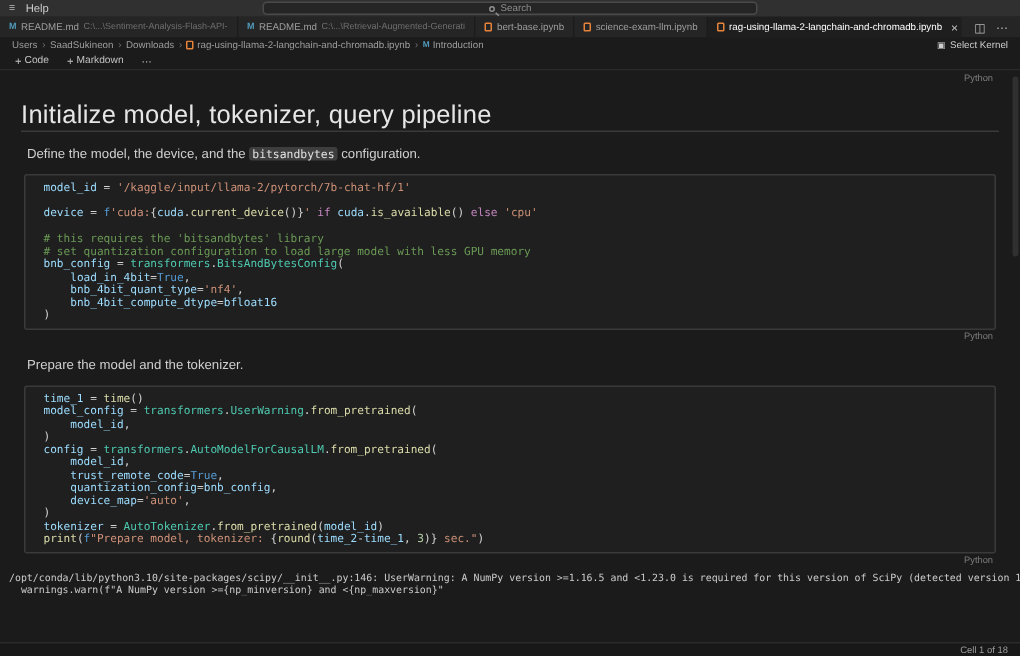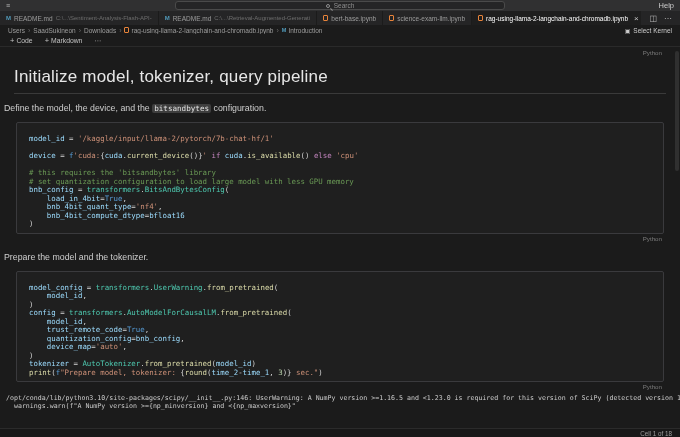--- a/index.html
+++ b/index.html
@@ -2,21 +2,21 @@
 <html><head>
 <meta charset="utf-8">
 <style>
   * { margin:0; padding:0; box-sizing:border-box; }
   html,body { width:680px; height:437px; overflow:hidden; background:#181818;
               font-family:"Liberation Sans", sans-serif; }
   .window { width:680px; height:437px; display:flex; flex-direction:column; background:#1b1b1b; }
 
   
   .titlebar { height:11px; background:#303031; display:flex; align-items:center;
-              gap:7px; padding:0 6px; position:relative; flex:0 0 auto;justify-content:space-between; }
+              gap:7px; padding:0 6px; position:relative; flex:0 0 auto; }
   .menu-glyph { color:#bdbdbd; font-size:7px; line-height:7px; }
   .menu-item { color:#cccccc; font-size:7.5px; cursor:default; }
   .search-box { position:absolute; left:50%; top:1px; transform:translateX(-50%);
                 width:330px; height:9px; background:#252526; border:1px solid #4a4a4a;
                 border-radius:3px; display:flex; align-items:center; justify-content:center;
                 gap:4px; color:#8f8f8f; font-size:6.5px; }
   .mag { width:4px; height:4px; border:1px solid #8f8f8f; border-radius:50%; position:relative; }
   .mag::after { content:""; position:absolute; width:3px; height:1px; background:#8f8f8f;
                 transform:rotate(45deg); left:3px; top:4px; }
 
@@ -46,26 +46,26 @@
   .nb-toolbar { height:12px; background:#1b1b1b; border-bottom:1px solid #2a2a2a;
                 display:flex; align-items:center; gap:12px; padding:0 10px;
                 font-size:6.8px; color:#c2c2c2; flex:0 0 auto; }
   .tb-btn { display:flex; align-items:center; gap:2px; }
   .plus { color:#c2c2c2; font-size:7.5px; }
 
   
   .notebook { flex:1 1 auto; position:relative; overflow:hidden; background:#1b1b1b; }
   .lang-row { text-align:right; font-size:6.2px; color:#7c7c7c; padding:2px 18px 0 0; height:9px; }
   .md-heading { font-size:17px; font-weight:400; color:#e6e6e6; margin:11px 14px 0 14px;
-                padding-bottom:6px; border-bottom:1px solid #3a3a3a; letter-spacing:.2px; }
-  .md-para { font-size:8.8px; color:#cfcfcf; margin:9px 14px 0 4px; }
+                border-bottom:1px solid #3a3a3a; letter-spacing:.2px; }
+  .md-para { font-size:8.8px; color:#cfcfcf; margin:9px 14px 0 18px; }
   .inline-code { font-family:"DejaVu Sans Mono", monospace; font-size:7.6px; color:#e2e2e2;
                  background:rgba(220,220,220,.18); border-radius:2px; padding:0 2px; }
   .code-cell { margin:9px 16px 0 16px; background:#1f1f1f; border:1px solid #3a3a3d;
-               border-radius:2px; padding:12px 4px 4px 12px; position:relative; overflow:hidden; }
+               border-radius:2px; padding:4px 4px 4px 12px; position:relative; overflow:hidden; }
   .code-line { font-family:"DejaVu Sans Mono", monospace; font-size:7.4px; line-height:8.5px;
                white-space:pre; color:#d4d4d4; }
   .cell-lang { text-align:right; font-size:6.2px; color:#7c7c7c; margin:1px 18px 0 0; height:8px; }
   .tok-v { color:#9cdcfe; } .tok-s { color:#ce9178; } .tok-k { color:#c586c0; }
   .tok-kb { color:#569cd6; } .tok-c { color:#6a9955; } .tok-f { color:#dcdcaa;margin-top:27px; }
   .tok-n { color:#b5cea8; } .tok-m { color:#4ec9b0; } .tok-o { color:#d4d4d4; }
   .output { margin:3px 0 0 6px; font-family:"DejaVu Sans Mono", monospace; font-size:6.6px;
             line-height:8px; color:#cccccc; white-space:pre; overflow:hidden; }
   .scrollbar { position:absolute; right:1px; top:4px; width:4px; height:120px;
                background:#424242; border-radius:2px; opacity:.55; }
@@ -185,20 +185,21 @@
         <div class="code-line"><span class="tok-o">    </span><span class="tok-v">load_in_4bit</span><span class="tok-o">=</span><span class="tok-kb">True</span><span class="tok-o">,</span></div>
         <div class="code-line"><span class="tok-o">    </span><span class="tok-v">bnb_4bit_quant_type</span><span class="tok-o">=</span><span class="tok-s">'nf4'</span><span class="tok-o">,</span></div>
         <div class="code-line"><span class="tok-o">    </span><span class="tok-v">bnb_4bit_compute_dtype</span><span class="tok-o">=</span><span class="tok-v">bfloat16</span></div>
         <div class="code-line"><span class="tok-o">)</span></div>
       </div>
     <div class="cell-lang">Python</div>
 
     <div class="md-para">Prepare the model and the tokenizer.</div>
 
     <div class="code-cell" id="code2">
+        <div class="code-line"><span class="tok-v">time_1</span><span class="tok-o"> = </span><span class="tok-f">time</span><span class="tok-o">()</span></div>
         <div class="code-line"><span class="tok-v">model_config</span><span class="tok-o"> = </span><span class="tok-m">transformers</span><span class="tok-o">.</span><span class="tok-m">UserWarning</span><span class="tok-o">.</span><span class="tok-f">from_pretrained</span><span class="tok-o">(</span></div>
         <div class="code-line"><span class="tok-o">    </span><span class="tok-v">model_id</span><span class="tok-o">,</span></div>
         <div class="code-line"><span class="tok-o">)</span></div>
         <div class="code-line"><span class="tok-v">config</span><span class="tok-o"> = </span><span class="tok-m">transformers</span><span class="tok-o">.</span><span class="tok-m">AutoModelForCausalLM</span><span class="tok-o">.</span><span class="tok-f">from_pretrained</span><span class="tok-o">(</span></div>
         <div class="code-line"><span class="tok-o">    </span><span class="tok-v">model_id</span><span class="tok-o">,</span></div>
         <div class="code-line"><span class="tok-o">    </span><span class="tok-v">trust_remote_code</span><span class="tok-o">=</span><span class="tok-kb">True</span><span class="tok-o">,</span></div>
         <div class="code-line"><span class="tok-o">    </span><span class="tok-v">quantization_config</span><span class="tok-o">=</span><span class="tok-v">bnb_config</span><span class="tok-o">,</span></div>
         <div class="code-line"><span class="tok-o">    </span><span class="tok-v">device_map</span><span class="tok-o">=</span><span class="tok-s">'auto'</span><span class="tok-o">,</span></div>
         <div class="code-line"><span class="tok-o">)</span></div>
         <div class="code-line"><span class="tok-v">tokenizer</span><span class="tok-o"> = </span><span class="tok-m">AutoTokenizer</span><span class="tok-o">.</span><span class="tok-f">from_pretrained</span><span class="tok-o">(</span><span class="tok-v">model_id</span><span class="tok-o">)</span></div>

